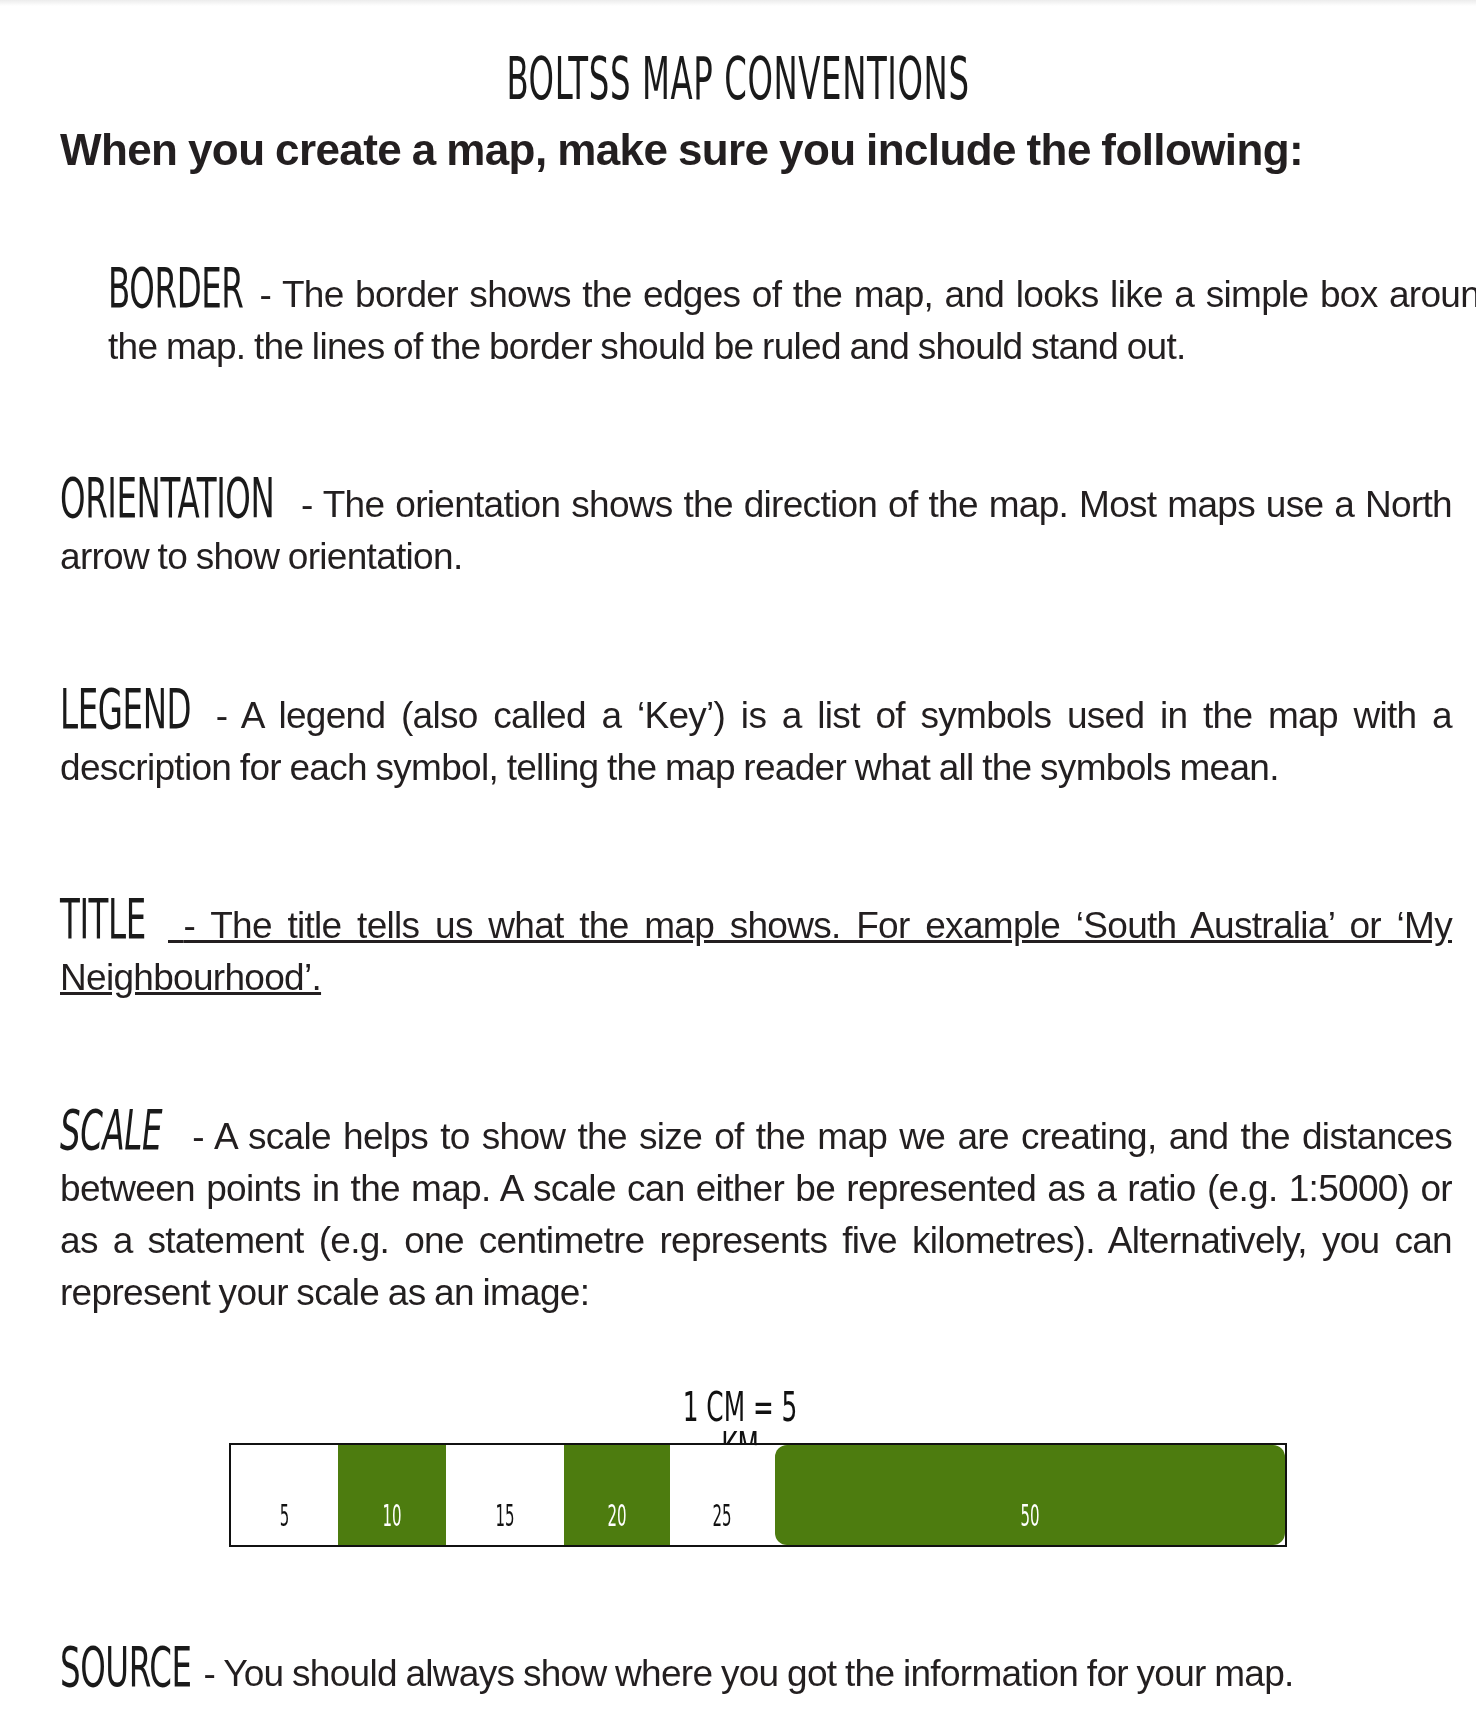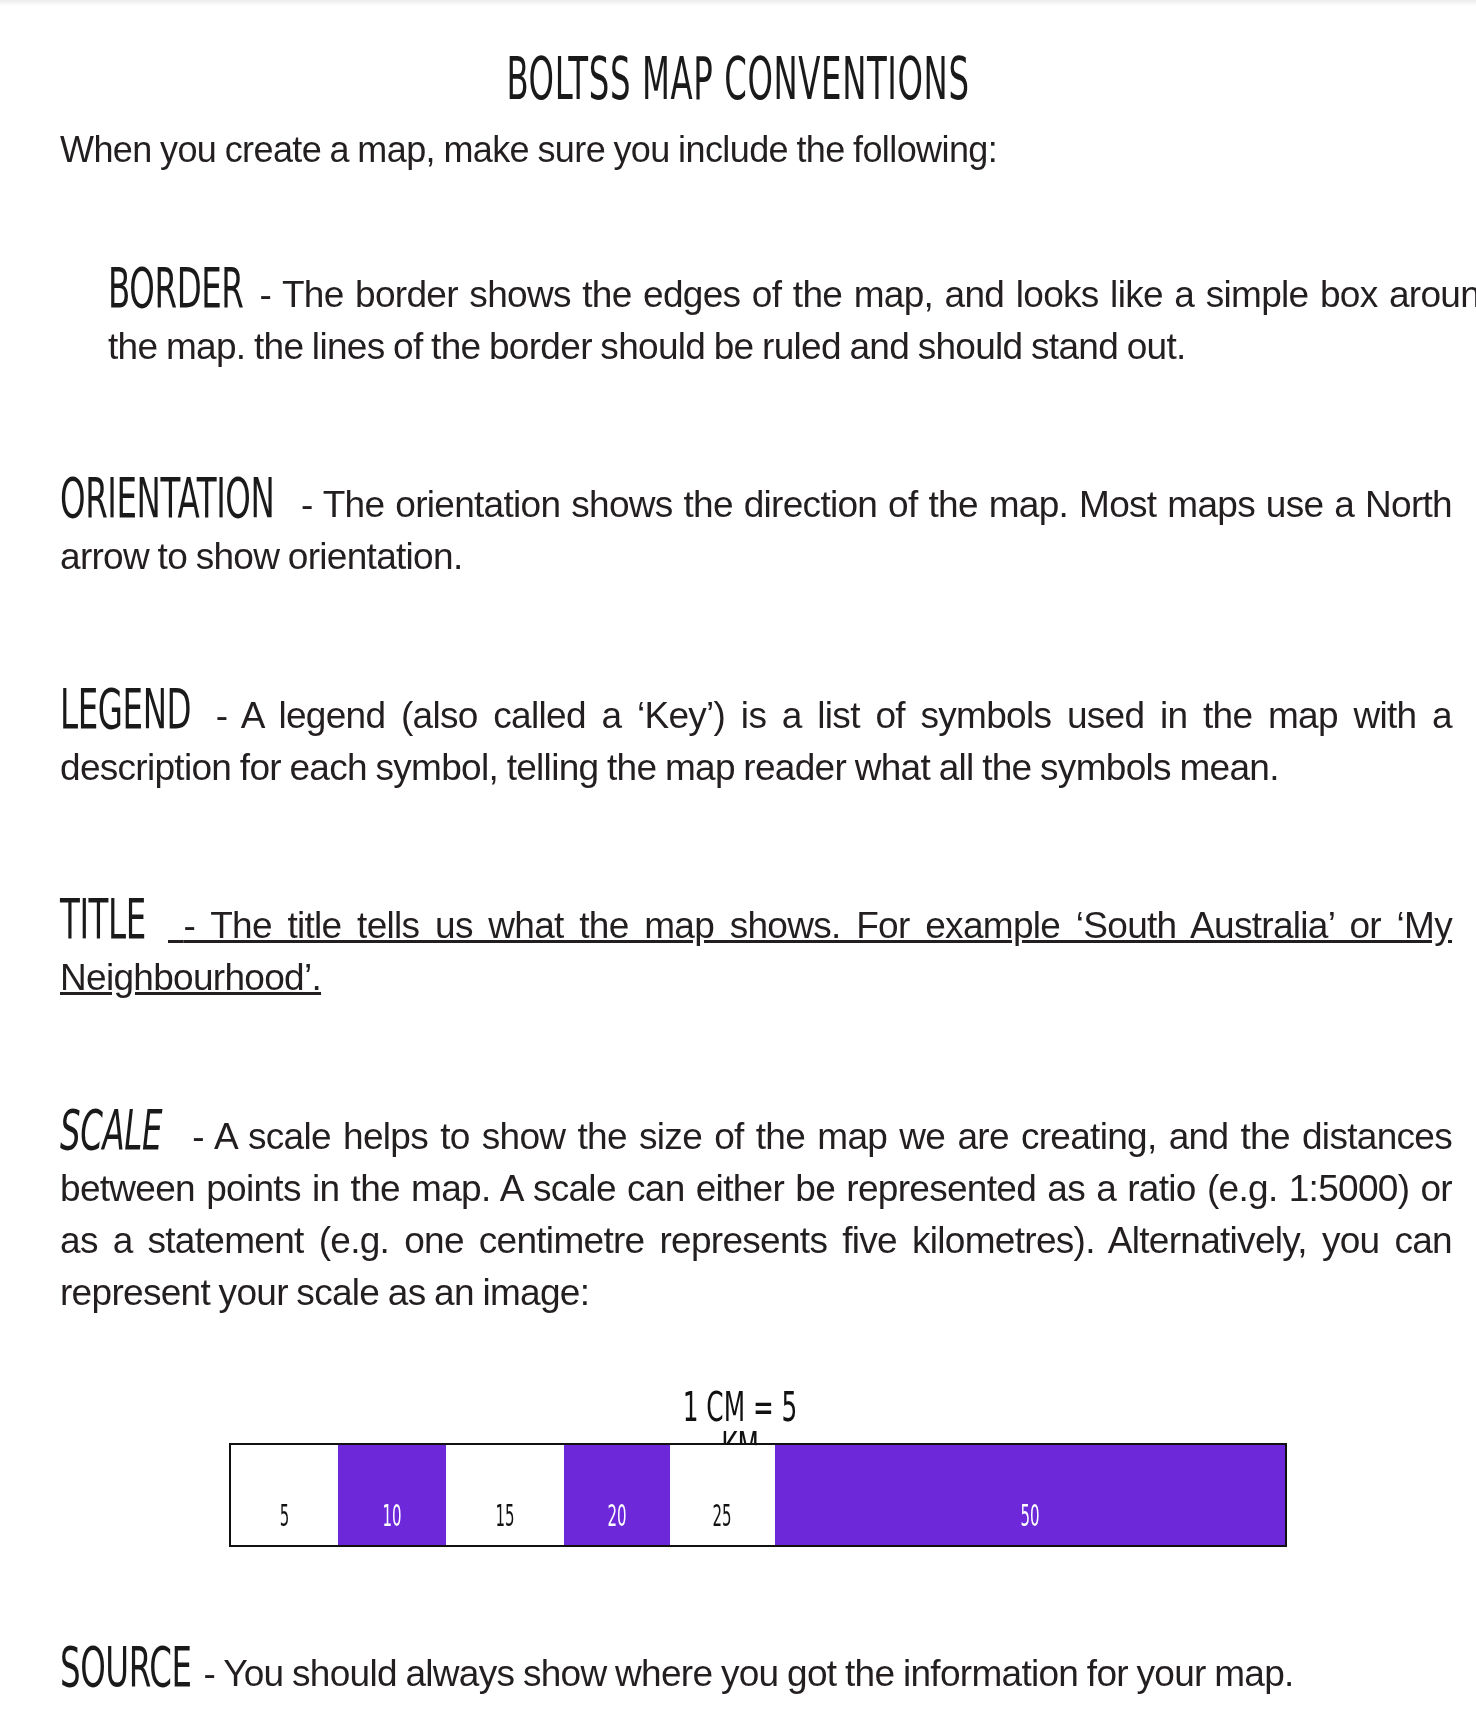--- a/index.html
+++ b/index.html
@@ -1,29 +1,29 @@
 <!DOCTYPE html>
 <html><head>
 <meta charset="utf-8">
 <style>
   html, body { margin: 0; padding: 0; background: #ffffff; }
   body { width: 1476px; height: 1732px; position: relative; overflow: hidden; color: #231f20; font-family: "Liberation Sans", sans-serif; }
   .top-shade { position: absolute; left: 0; top: 0; width: 1476px; height: 6px; background: linear-gradient(#ececec, #ffffff); }
   .page-title { position: absolute; left: 0; top: 8px; width: 1476px; text-align: center; font-family: "DejaVu Sans Condensed", "DejaVu Sans", sans-serif; font-size: 58px; font-weight: normal; letter-spacing: 1px; transform: scaleX(0.62); transform-origin: center; line-height: 64px; color: #1a1a1a; }
-  .intro { position: absolute; left: 60px; top: 126px; font-size: 36px; line-height: 48px; letter-spacing: -0.6px; word-spacing: -1px; white-space: nowrap; }
+  .intro { position: absolute; left: 60px; top: 126px; font-size: 44px; line-height: 48px; letter-spacing: -0.6px; word-spacing: -1px; white-space: nowrap; font-weight: bold; }
   .section { position: absolute; left: 60px; width: 1392px; font-size: 37px; line-height: 52px; letter-spacing: -0.7px; word-spacing: -1px; text-align: justify; text-align-last: left; }
   .section .heading { display: inline-block; font-family: "DejaVu Sans", sans-serif; font-size: 56px; font-weight: normal; line-height: 52px; transform: scaleX(0.58); transform-origin: left bottom; margin-right: -0px; vertical-align: baseline; color: #1a1a1a; }
   .heading-wrap { display: inline-block; vertical-align: baseline; overflow: visible; }
   .body-text { }
   .scale-figure { position: absolute; left: 0; top: 1385px; width: 1476px; height: 175px; }
   .scale-label { position: absolute; left: 640px; top: 2px; width: 200px; text-align: center; font-family: "DejaVu Sans", sans-serif; font-size: 40px; line-height: 40px; transform: scaleX(0.62); transform-origin: center; color: #111; }
   .scale-bar { position: absolute; left: 229px; top: 58px; width: 1058px; height: 104px; display: flex; border: 2px solid #111; box-sizing: border-box; }
   .seg { position: relative; height: 100%; display: flex; align-items: flex-end; justify-content: center; box-sizing: border-box; }
   .seg.white { background: #ffffff; }
-  .seg.black { background: #6d28d9; }
+  .seg.black { background: #4d7c0f; }
   .seg-label { font-family: "DejaVu Sans", sans-serif; font-size: 30px; line-height: 30px; margin-bottom: 14px; transform: scaleX(0.5); }
   .seg.white .seg-label { color: #111; }
   .seg.black .seg-label { color: #ffffff; }
 </style>
 </head>
 <body>
 
 <div class="top-shade"></div>
 
 <h1 class="page-title">BOLTSS MAP CONVENTIONS</h1>
@@ -66,21 +66,21 @@
       </div>
     <div class="seg white" style="width:118px;">
         <span class="seg-label">15</span>
       </div>
     <div class="seg black" style="width:106px;">
         <span class="seg-label">20</span>
       </div>
     <div class="seg white" style="width:105px;border-radius:21px;">
         <span class="seg-label">25</span>
       </div>
-    <div class="seg black" style="flex:1;">
+    <div class="seg black" style="flex:1;border-radius:12px;">
         <span class="seg-label">50</span>
       </div>
   </div>
 </div>
 
 <div class="section" style="top:1641px;">
   <span class="heading-wrap" style="width:135px;"><span class="heading">SOURCE</span></span>
   <span class="body-text">- You should always show where you got the information for your map.</span>
 </div>
 

